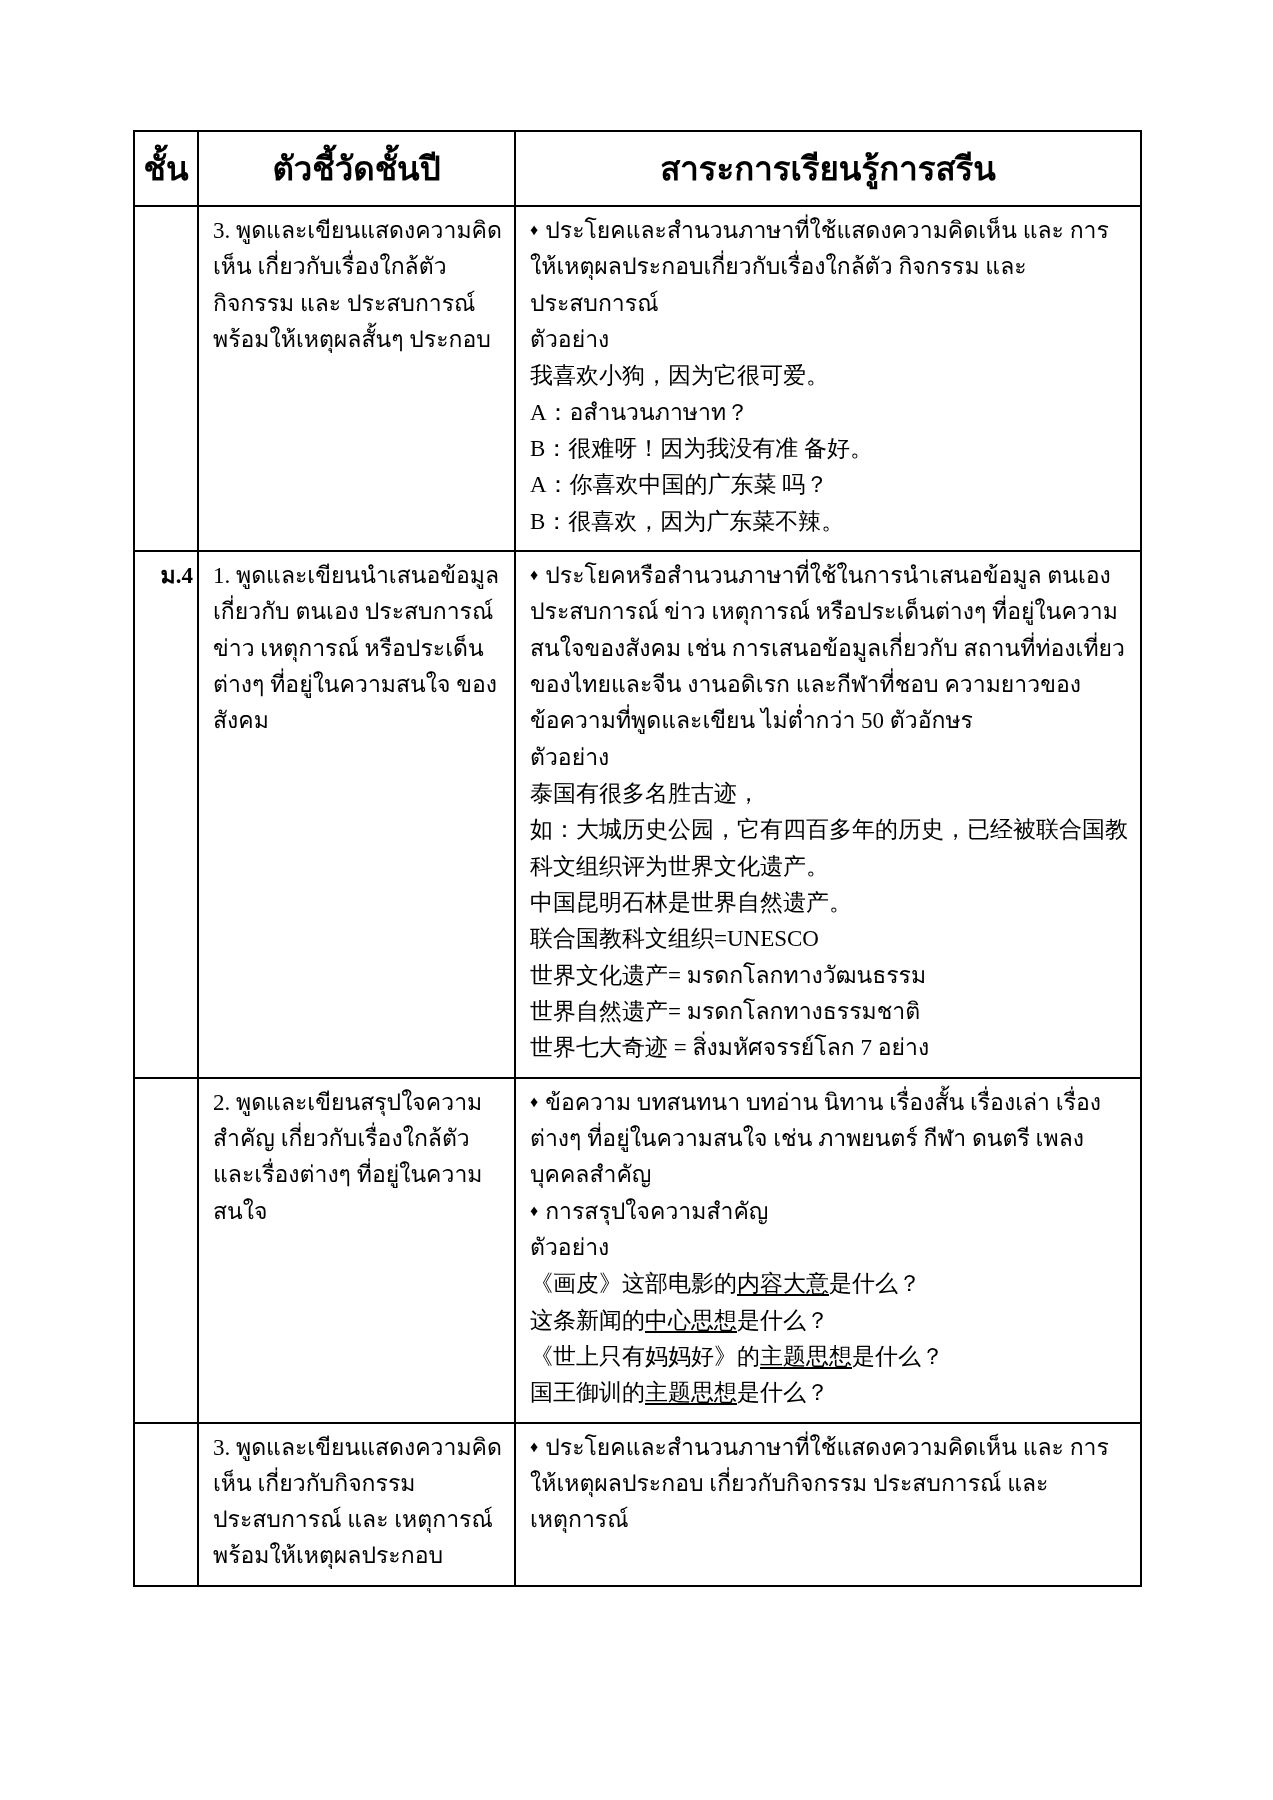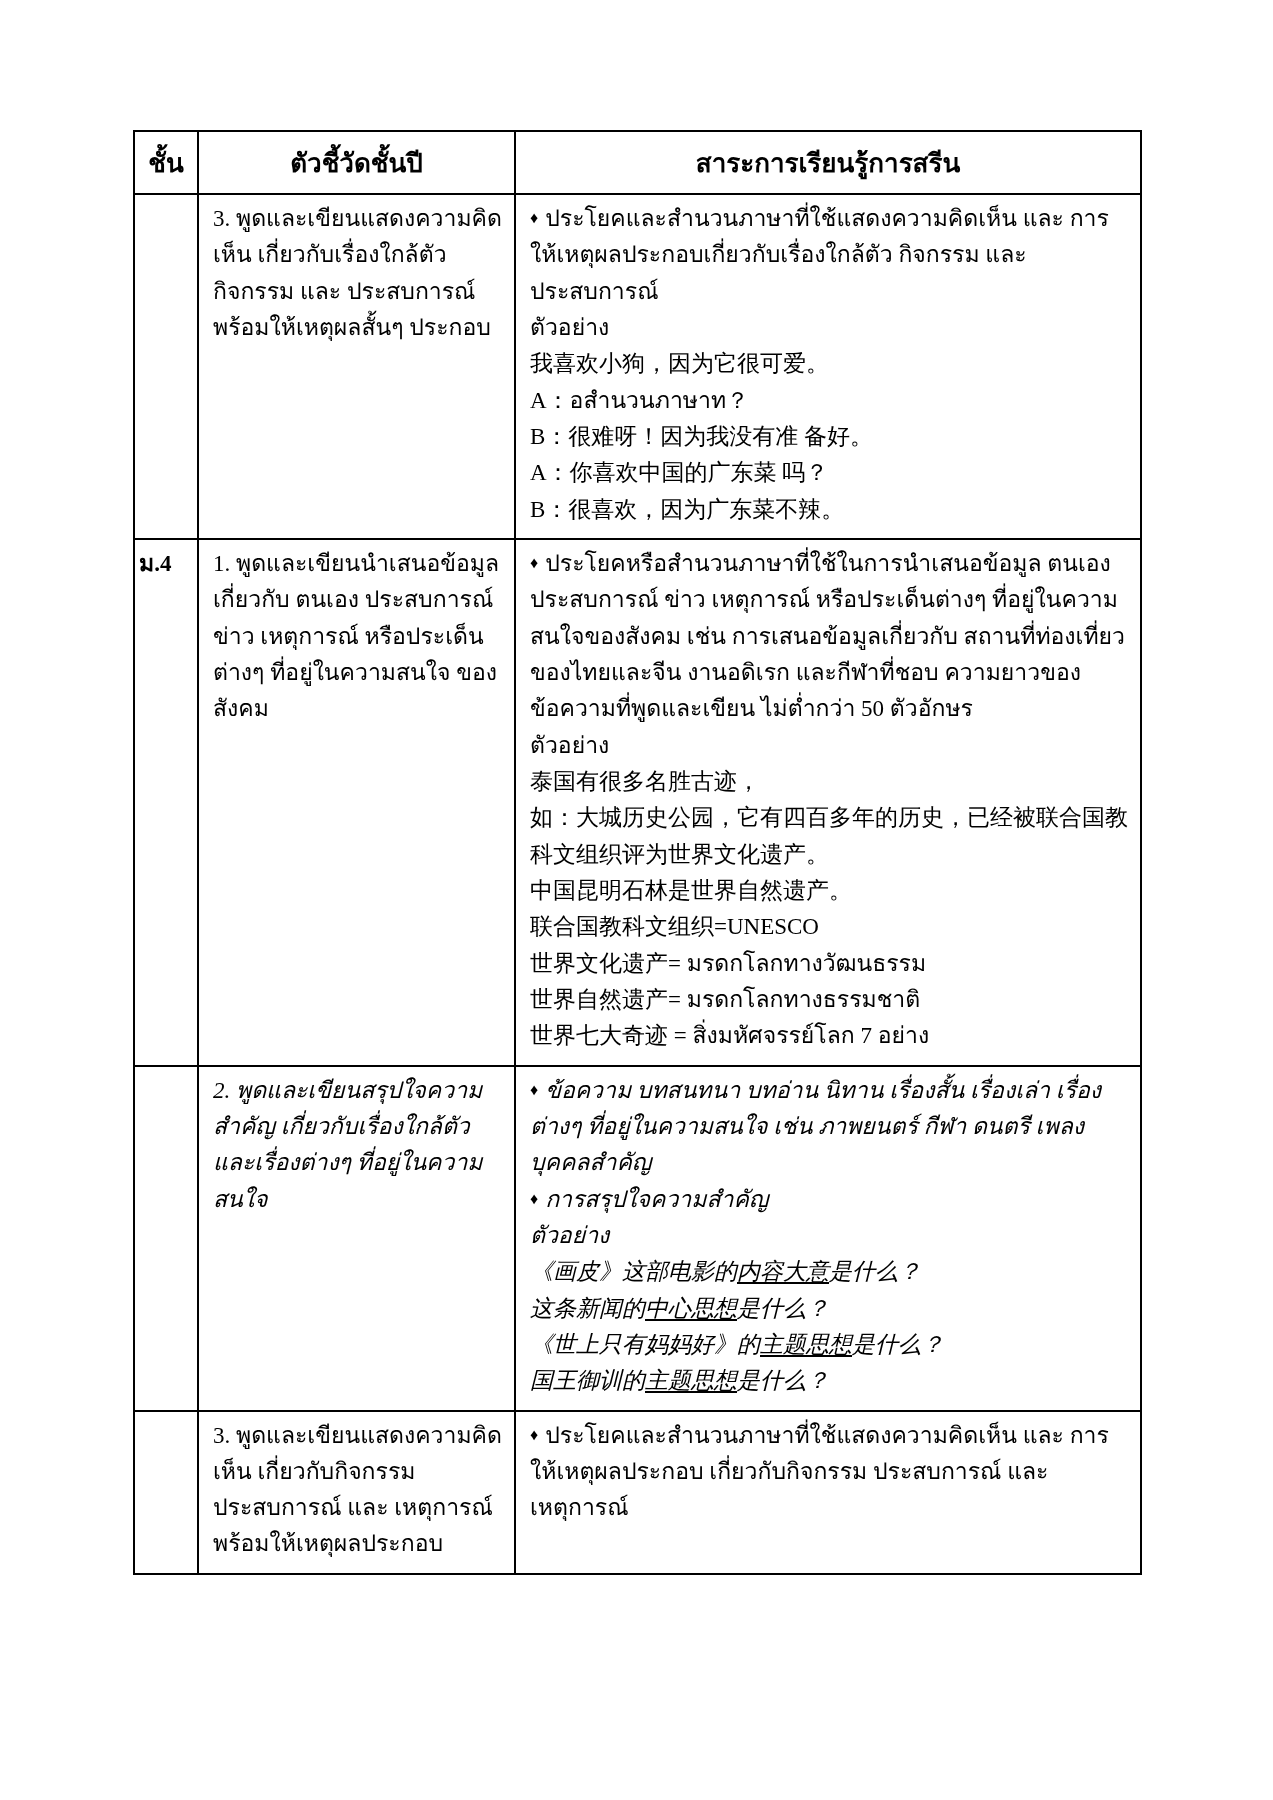--- a/index.html
+++ b/index.html
@@ -18,50 +18,50 @@
     width: 1007px;
     border-collapse: collapse;
     table-layout: fixed;
   }
   .doc-table th, .doc-table td {
     border: 2px solid #000000;
     vertical-align: top;
   }
   .doc-table th {
     font-weight: bold;
-    font-size: 26px;
+    font-size: 33px;
     text-align: center;
     padding: 10px 4px;
   }
   .doc-table td {
     font-size: 23px;
     line-height: 1.58;
     padding: 6px 12px 10px 14px;
     margin-top: 33px;
   }
   td.grade {
     font-weight: bold;
-    text-align: left;
+    text-align: right;
     padding-left: 4px;
     padding-right: 4px;
   }
   .bullet-line { position: relative; }
   .diamond {
     font-size: 16px;
     margin-right: 7px;
     position: relative;
     top: -3px;
     display: inline-block;
   }
   .plain-line { }
   .u { text-decoration: underline; text-underline-offset: 3px; }
   
   tbody tr:nth-child(1) { height: 298px; }
   tbody tr:nth-child(2) { height: 471px; }
-  tbody tr:nth-child(3) { height: 301px; font-style: italic; }
+  tbody tr:nth-child(3) { height: 301px; }
   tbody tr:nth-child(4) { height: 152px; }
   thead tr { height: 53px; }
 </style>
 </head>
 <body>
 
 <table class="doc-table">
   <colgroup>
     <col style="width:64px">
     <col style="width:317px">

